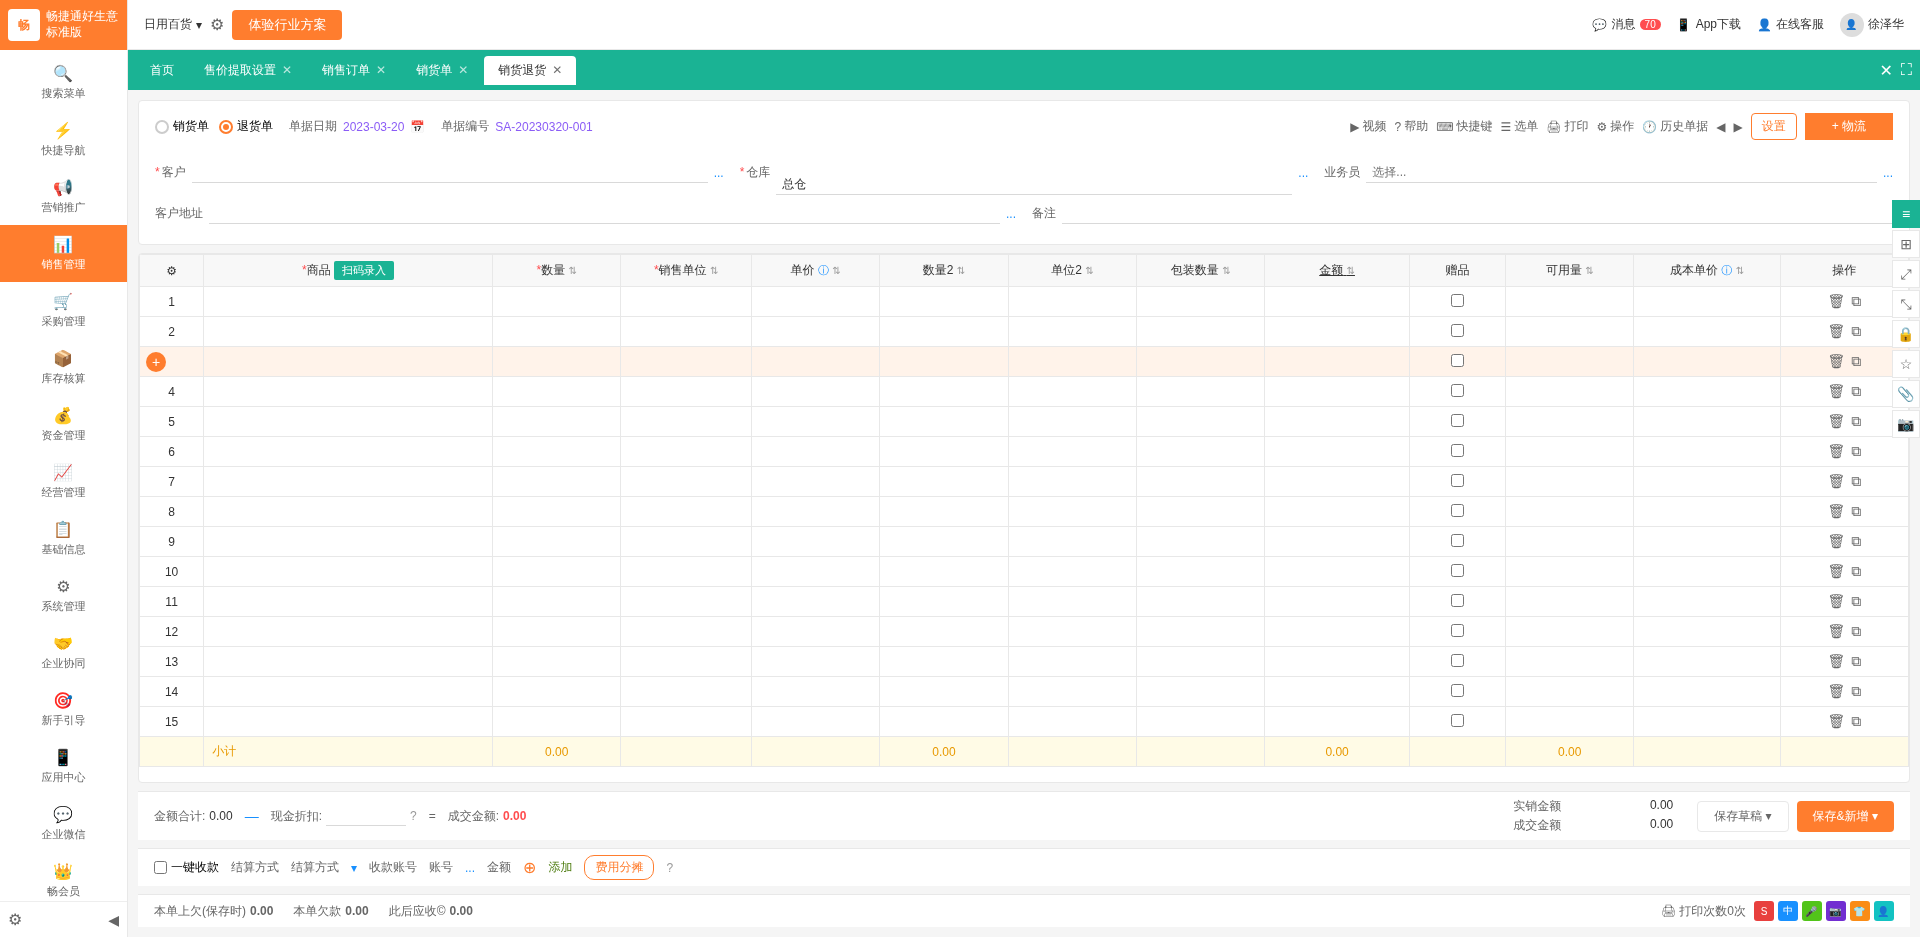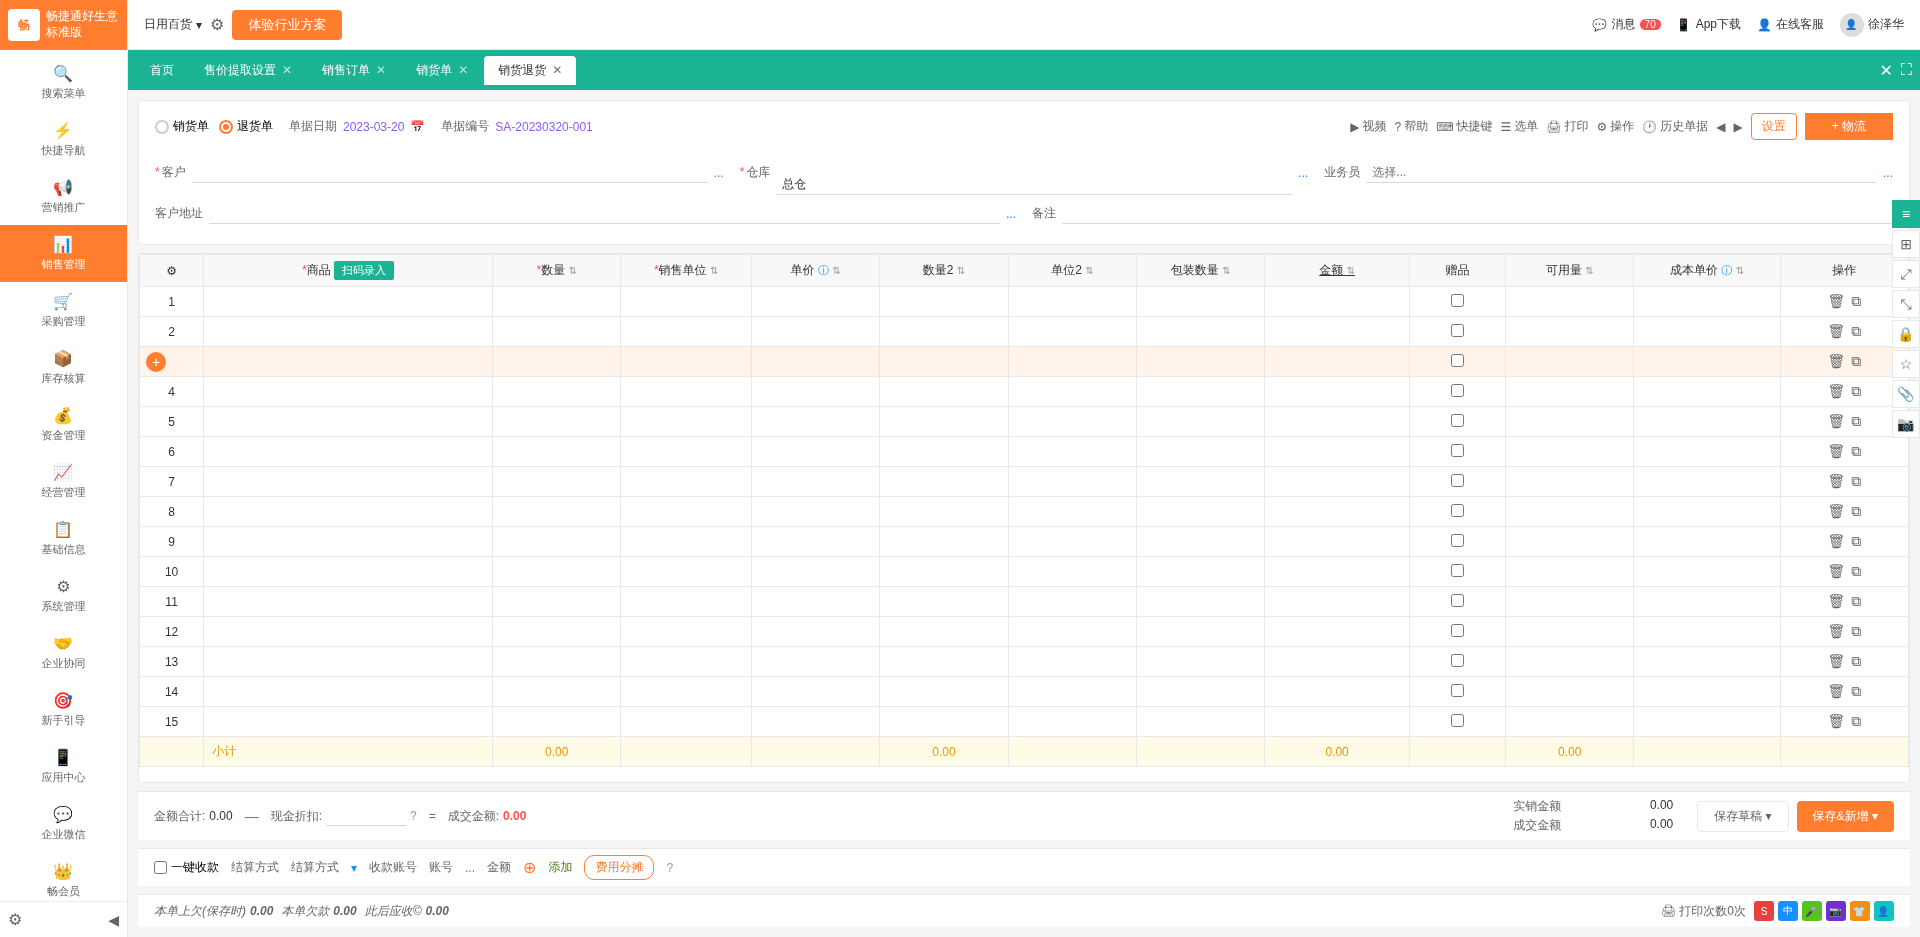--- a/index.html
+++ b/index.html
@@ -100,21 +100,21 @@
 
     
     .payment-bar { background: #fff; border-top: 1px solid #e8e8e8; padding: 6px 16px; display: flex; align-items: center; gap: 12px; }
     .checkbox-label { display: flex; align-items: center; gap: 4px; }
     .add-btn { color: #ff7d2e; cursor: pointer; font-size: 16px; }
     .expense-btn { background: #fff; border: 1px solid #ff7d2e; color: #ff7d2e; padding: 3px 10px; border-radius: 10px; cursor: pointer; }
     .help-icon { color: #999; cursor: pointer; }
 
     
     .status-bar { background: #fff; border-top: 1px solid #e8e8e8; padding: 6px 16px; display: flex; align-items: center; }
-    .status-left { display: flex; gap: 8px; align-items: center; flex: 1; font-style: italic; }
+    .status-left { display: flex; gap: 20px; align-items: center; flex: 1; }
     .status-item { display: flex; align-items: center; gap: 4px; color: #666; }
     .status-right { display: flex; gap: 8px; align-items: center; }
     .print-btn { color: #666; cursor: pointer; font-size: 12px; display: flex; align-items: center; gap: 3px; }
     .ime-bar { display: flex; gap: 4px; align-items: center; }
     .ime-icon { width: 20px; height: 20px; background: #1890ff; color: #fff; border-radius: 3px; display: flex; align-items: center; justify-content: center; font-size: 10px; cursor: pointer; }
     .btn-draft { background: #fff; border: 1px solid #e8e8e8; color: #666; padding: 6px 16px; border-radius: 4px; cursor: pointer; }
     .btn-save { background: #ff7d2e; color: #fff; border: none; padding: 6px 16px; border-radius: 4px; cursor: pointer; font-weight: 500; }
 
     
     .right-float { position: fixed; right: 0; top: 200px; display: flex; flex-direction: column; gap: 2px; z-index: 100; }

